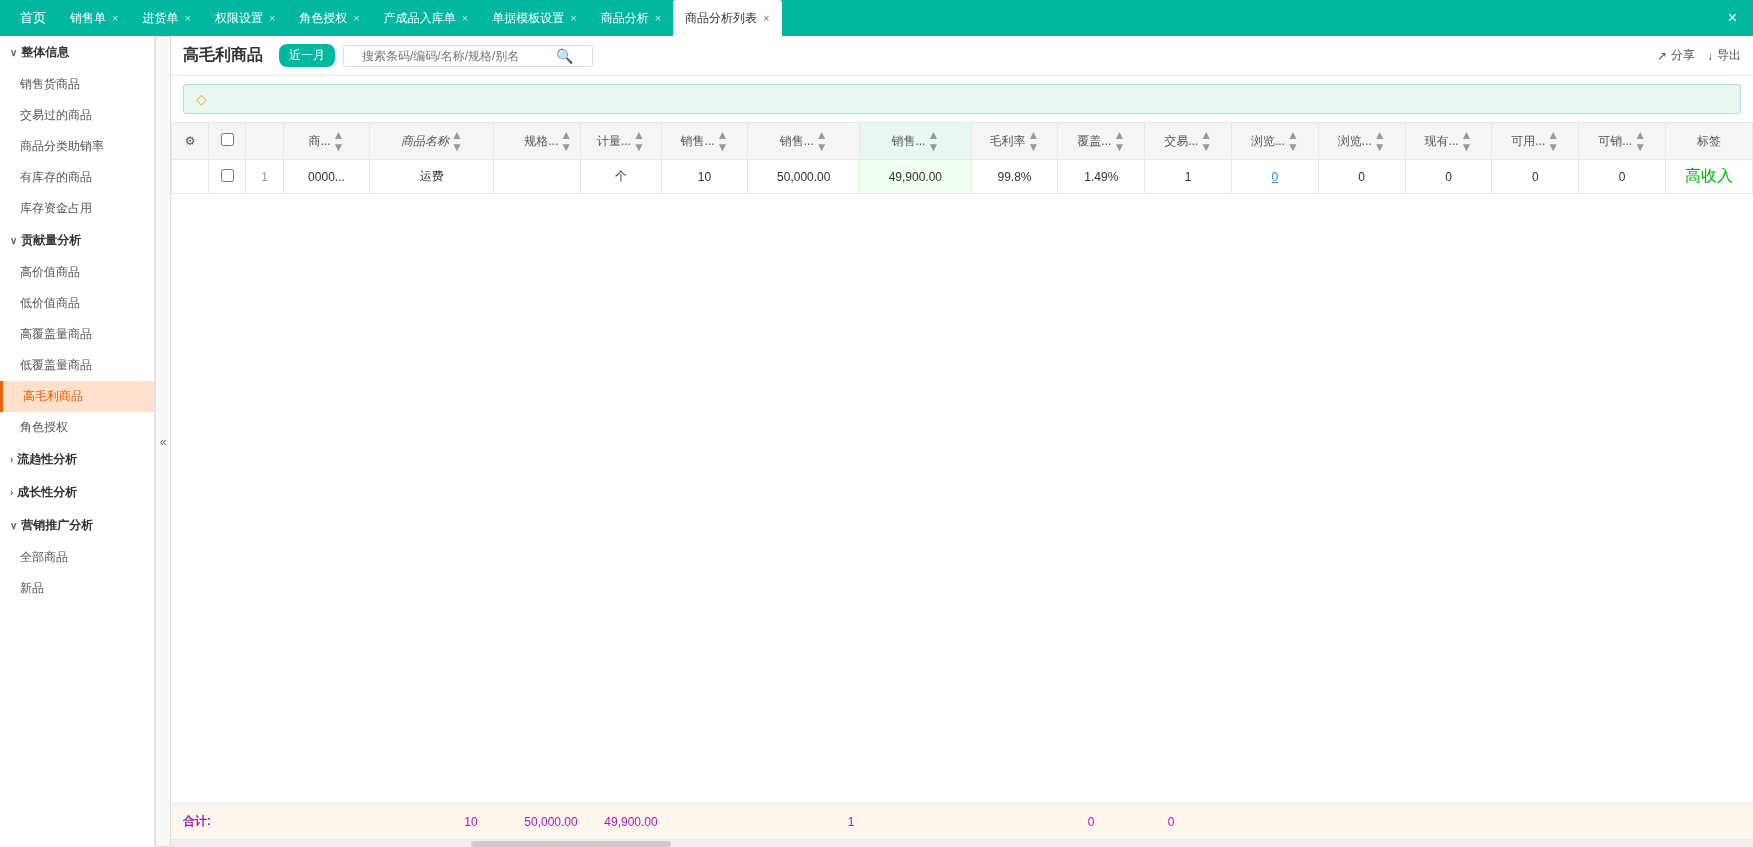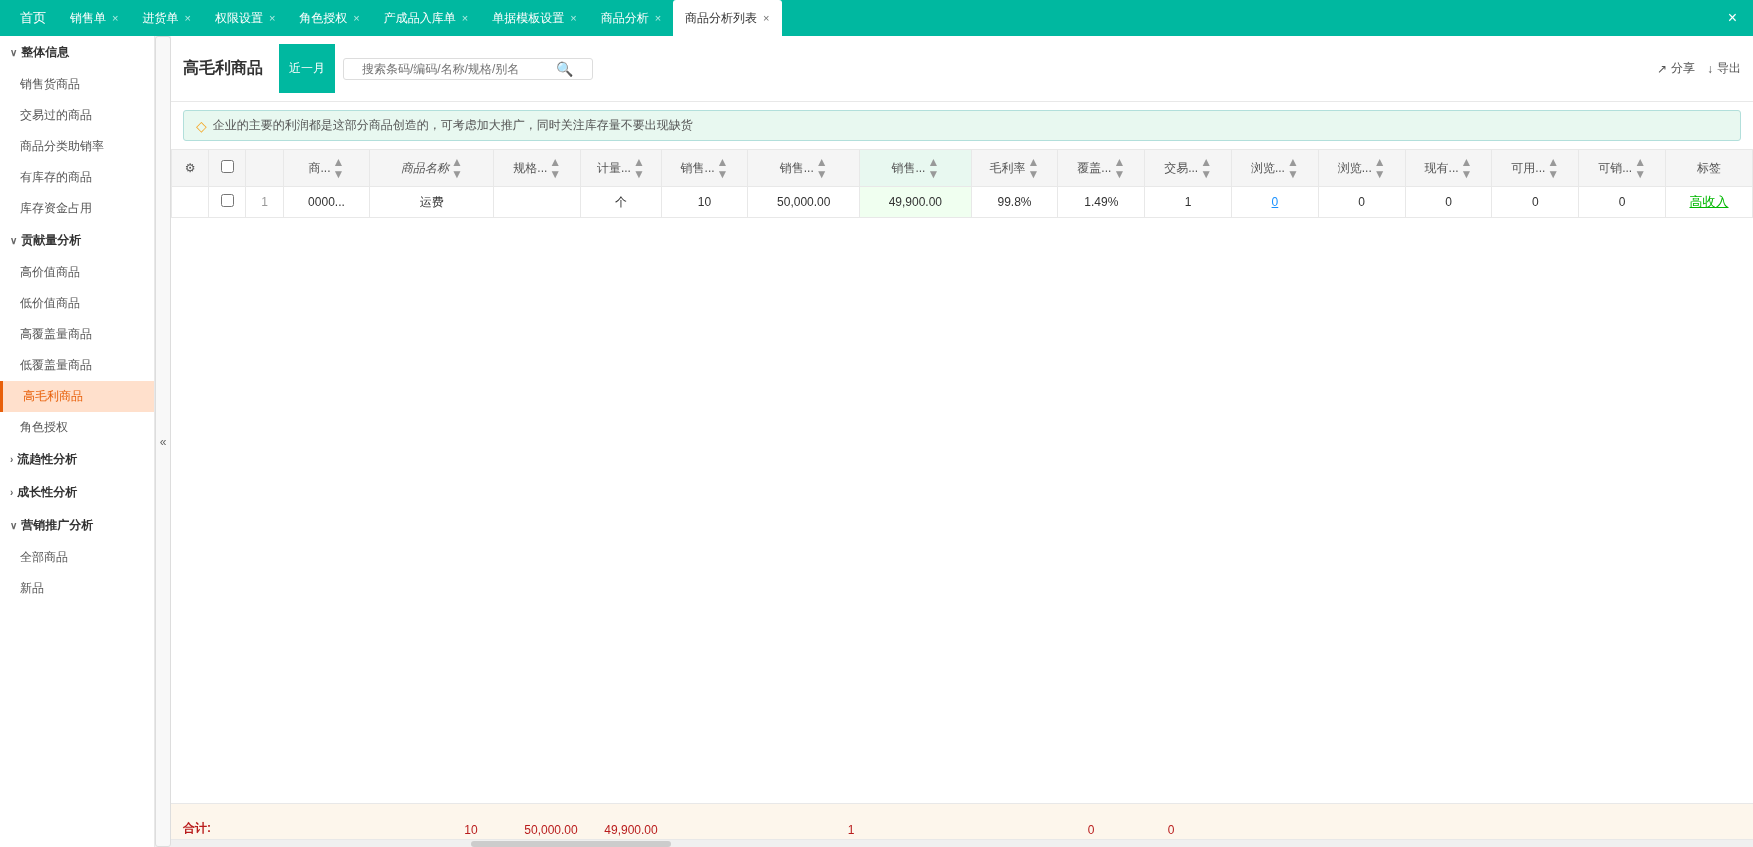--- a/index.html
+++ b/index.html
@@ -116,22 +116,22 @@
     .content-title {
       font-size: 16px;
       font-weight: bold;
       color: #333;
       margin-right: 8px;
     }
     .filter-btn {
       background: #00b8a0;
       color: white;
       border: none;
-      padding: 16px 10px;
-      border-radius: 0;
+      padding: 3px 10px;
+      border-radius: 8px;
       cursor: pointer;
       font-size: 12px;
     }
     .search-box {
       display: flex;
       align-items: center;
       border: 1px solid #ddd;
       border-radius: 3px;
       padding: 2px 18px;
       flex: 1;
@@ -201,31 +201,31 @@
     table thead th .sort-arrows { color: #999; font-size: 9px; display: flex; flex-direction: column; line-height: 1; }
     table tbody td {
       border: 1px solid #e8e8e8;
       padding: 6px 8px;
       text-align: center;
       color: #333;
       white-space: nowrap;
     }
 
     
-    .tag-high { color: #00b800; font-size: 13px; text-decoration: underline; }
+    .tag-high { color: #00b800; font-size: 16px; }
 
     
     .footer-total {
       background: #fdf6ec;
       border-top: 1px solid #e8e8e8;
       display: flex;
-      align-items: flex-end;
-      padding: 2px 12px;
-      font-size: 12px;
-      color: #b91c1c;
+      align-items: center;
+      padding: 12px 12px;
+      font-size: 12px;
+      color: #a21caf;
       height: 36px;
     }
     .footer-total .label { margin-right: 20px; font-weight: bold; }
     .footer-total .values {
       display: flex;
       gap: 0;
     }
     .footer-cell {
       padding: 0 8px;
       min-width: 80px;
@@ -353,21 +353,20 @@
         </div>
         <div class="action-btn">
           <span>↓</span>
           <span>导出</span>
         </div>
       </div>
     </div>
 
     <div class="notice-bar">
       <span class="notice-icon">◇</span>
-      <span>企业的主要的利润都是这部分商品创造的，可考虑加大推广，同时关注库存量不要出现缺货</span>
     </div>
 
     <div class="table-container">
       <table>
         <thead>
           <tr>
             <th style="width:30px;">
               <span>⚙</span>
             </th>
             <th style="width:30px;">
@@ -385,21 +384,21 @@
             </th>
             <th style="width:100px;font-style:italic;">
               <span class="col-sort">
                 <span>商品名称</span>
                 <span class="sort-arrows">
                     <span>▲</span>
                     <span>▼</span>
                   </span>
               </span>
             </th>
-            <th style="width:70px;">
+            <th style="width:70px;text-align:right;">
               <span class="col-sort">
                 <span>规格...</span>
                 <span class="sort-arrows">
                     <span>▲</span>
                     <span>▼</span>
                   </span>
               </span>
             </th>
             <th style="width:60px;">
               <span class="col-sort">

